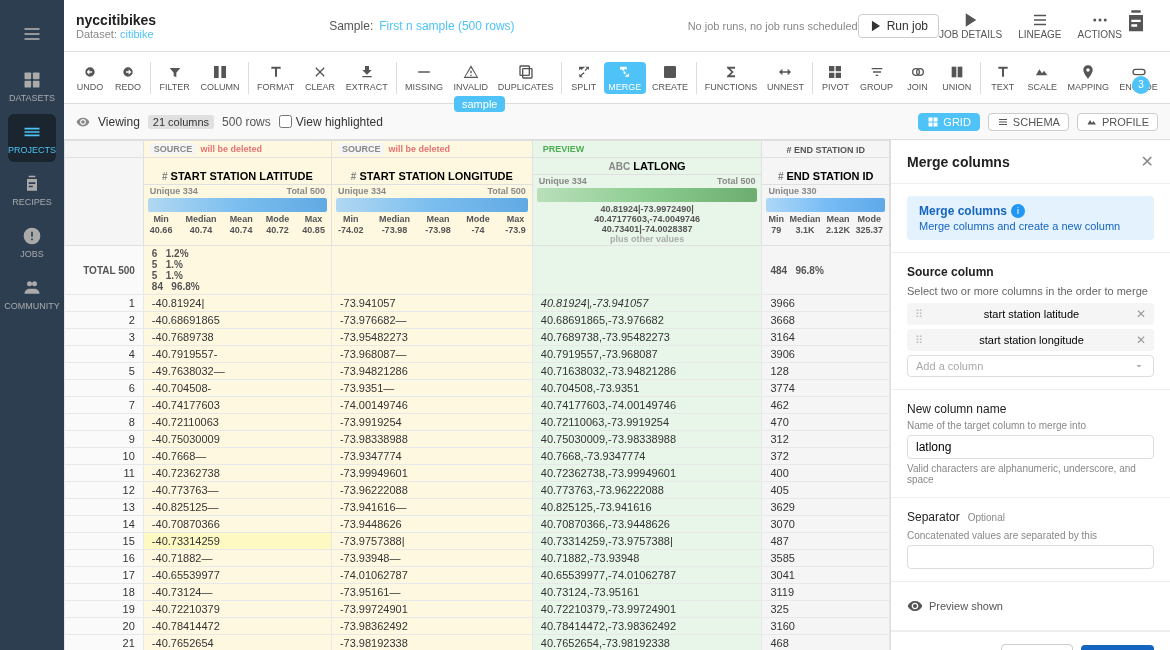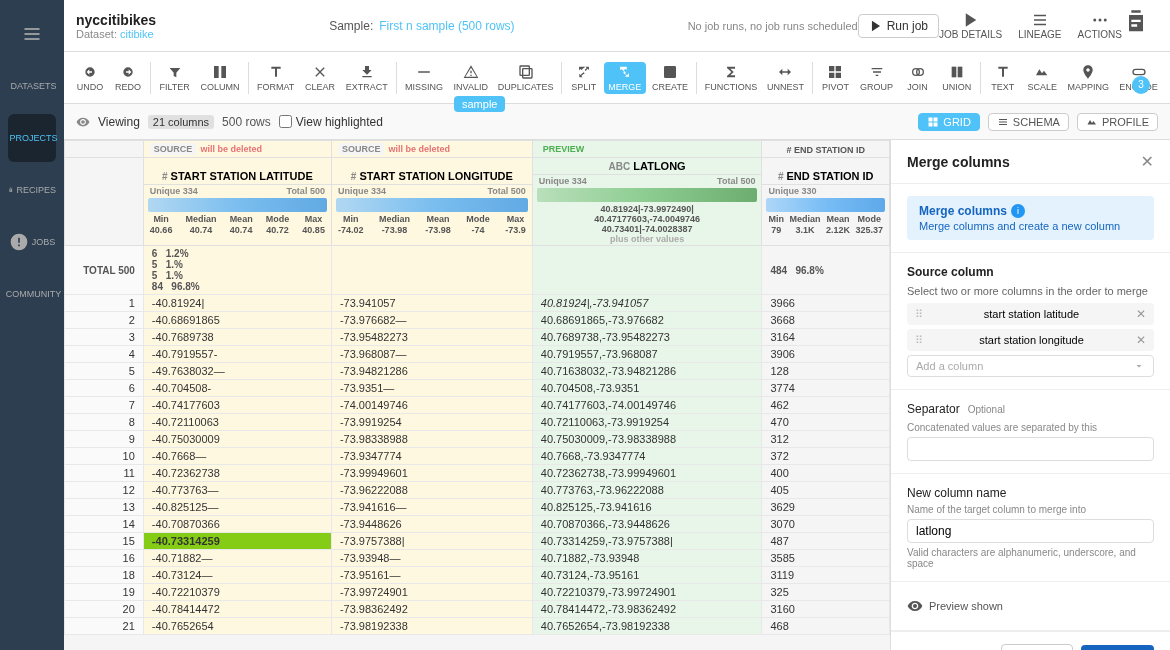--- a/index.html
+++ b/index.html
@@ -13,21 +13,21 @@
       flex-direction: column;
       align-items: center;
       padding: 10px 0;
       gap: 4px;
       flex-shrink: 0;
     }
     .sidebar-icon {
       width: 48px;
       height: 48px;
       display: flex;
-      flex-direction: row;
+      flex-direction: column;
       align-items: center;
       justify-content: center;
       color: #aaa;
       font-size: 10px;
       gap: 3px;
       border-radius: 6px;
       cursor: pointer;
     }
     .sidebar-icon.active {
       background: #1a252f;
@@ -774,31 +774,38 @@
           </tr>
           <tr>
             <td class="row-number-col">14</td>
             <td style="background:#fff8e1;">-40.70870366</td>
             <td style="background:#fff8e1;">-73.9448626</td>
             <td style="background:#e8f5e9;">40.70870366,-73.9448626</td>
             <td>3070</td>
           </tr>
           <tr>
             <td class="row-number-col">15</td>
-            <td style="background:#84cc16;font-weight:bold;">-40.73314259</td>
+            <td style="background:#fef9c3;">-40.73314259</td>
             <td style="background:#fff8e1;">-73.9757388|</td>
             <td style="background:#e8f5e9;">40.73314259,-73.9757388|</td>
             <td>487</td>
           </tr>
           <tr>
             <td class="row-number-col">16</td>
             <td style="background:#fff8e1;">-40.71882—</td>
             <td style="background:#fff8e1;">-73.93948—</td>
             <td style="background:#e8f5e9;">40.71882,-73.93948</td>
             <td>3585</td>
+          </tr>
+          <tr>
+            <td class="row-number-col">17</td>
+            <td style="background:#fff8e1;">-40.65539977</td>
+            <td style="background:#fff8e1;">-74.01062787</td>
+            <td style="background:#e8f5e9;">40.65539977,-74.01062787</td>
+            <td>3041</td>
           </tr>
           <tr>
             <td class="row-number-col">18</td>
             <td style="background:#fff8e1;">-40.73124—</td>
             <td style="background:#fff8e1;">-73.95161—</td>
             <td style="background:#e8f5e9;">40.73124,-73.95161</td>
             <td>3119</td>
           </tr>
           <tr>
             <td class="row-number-col">19</td>
@@ -857,33 +864,33 @@
         </div>
         <div class="add-column-dropdown">
           <span>Add a column</span>
           <svg width="12" height="12" viewBox="0 0 24 24" fill="#aaa">
               <path d="M7 10l5 5 5-5z"></path>
             </svg>
         </div>
       </div>
 
       <div class="merge-section">
+        <div class="col-name-label">New column name</div>
+        <div class="col-name-note">Name of the target column to merge into</div>
+        <input class="col-name-input" type="text" value="latlong" style="">
+        <div class="valid-chars-note">Valid characters are alphanumeric, underscore, and space</div>
+      </div>
+
+      <div class="merge-section">
         <div style="display:flex;align-items:baseline;gap:4px;margin-bottom:2px;">
           <span class="separator-label">Separator</span>
           <span class="optional-badge">Optional</span>
         </div>
         <div class="separator-note">Concatenated values are separated by this</div>
         <input class="separator-input" type="text" value="" style="">
-      </div>
-
-      <div class="merge-section">
-        <div class="col-name-label">New column name</div>
-        <div class="col-name-note">Name of the target column to merge into</div>
-        <input class="col-name-input" type="text" value="latlong" style="">
-        <div class="valid-chars-note">Valid characters are alphanumeric, underscore, and space</div>
       </div>
 
       <div style="padding:8px 16px;border-bottom:1px solid #eee;">
         <div class="preview-shown">
           <svg width="16" height="16" viewBox="0 0 24 24" fill="#555">
               <path d="M12 4.5C7 4.5 2.7 7.6 1 12c1.7 4.4 6 7.5 11 7.5s9.3-3.1 11-7.5C21.3 7.6 17 4.5 12 4.5zm0 12.5c-2.8 0-5-2.2-5-5s2.2-5 5-5 5 2.2 5 5-2.2 5-5 5zm0-8c-1.7 0-3 1.3-3 3s1.3 3 3 3 3-1.3 3-3-1.3-3-3-3z"></path>
             </svg>
           <span>Preview shown</span>
         </div>
       </div>

